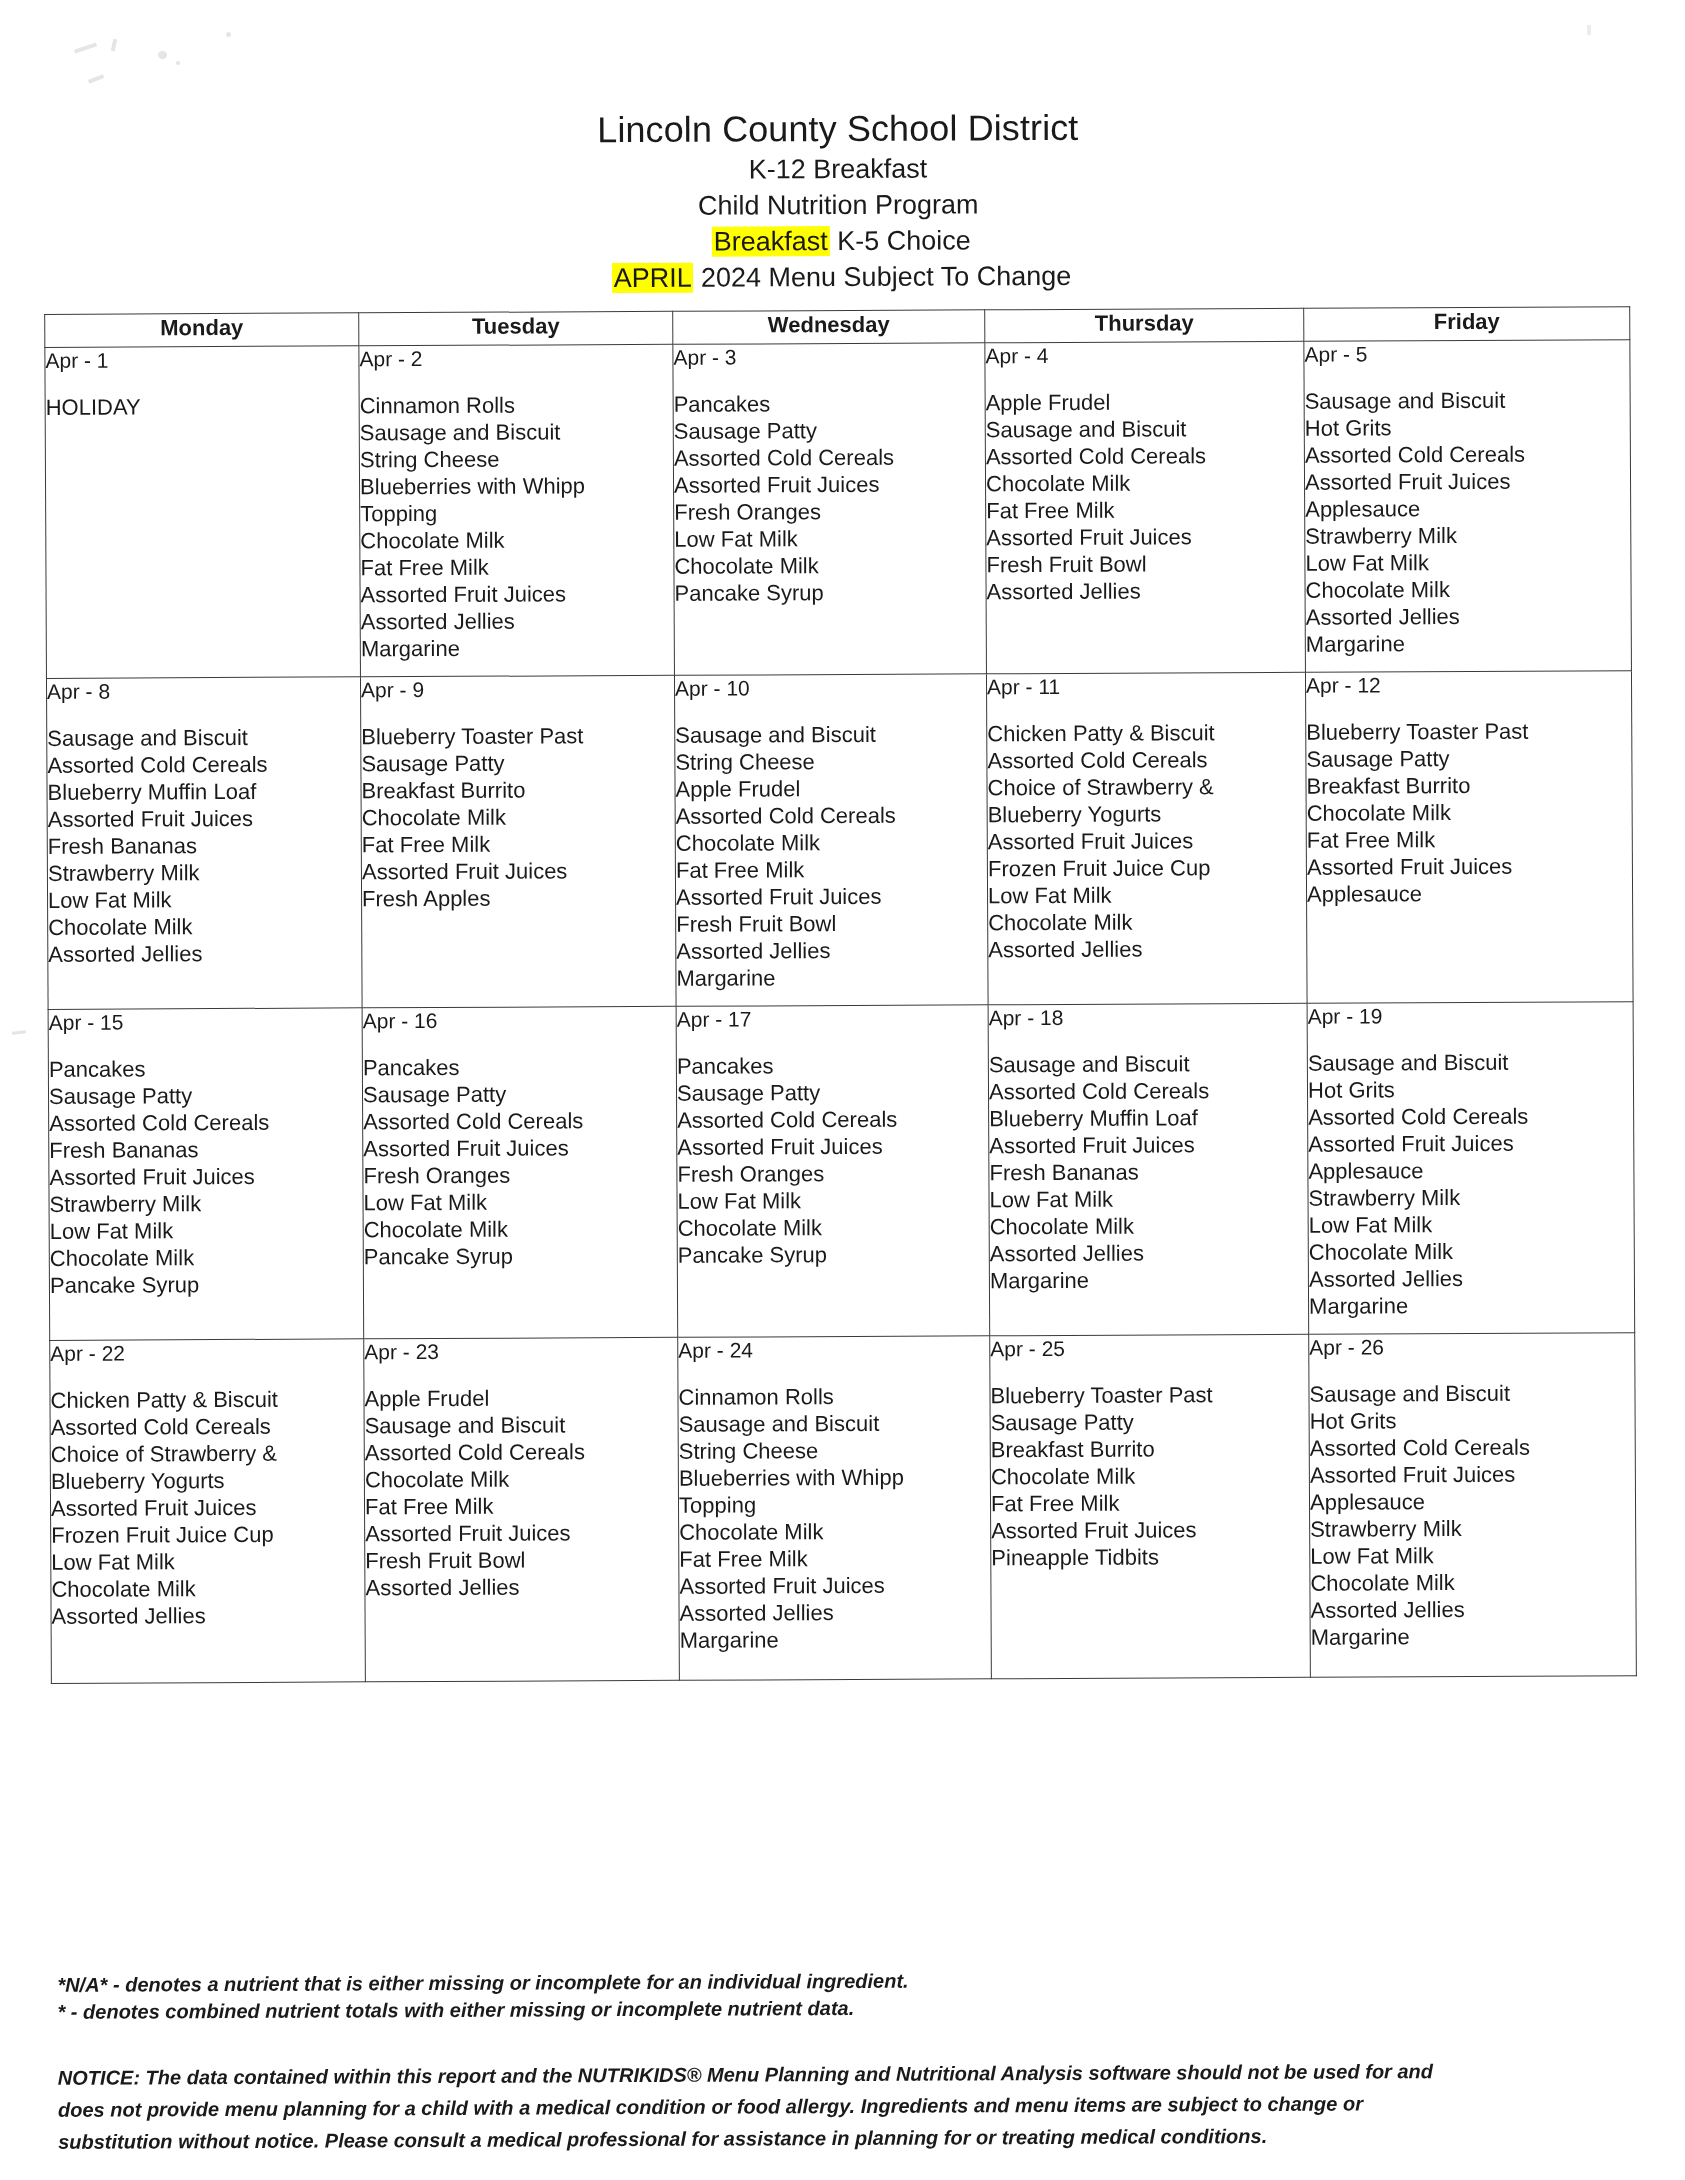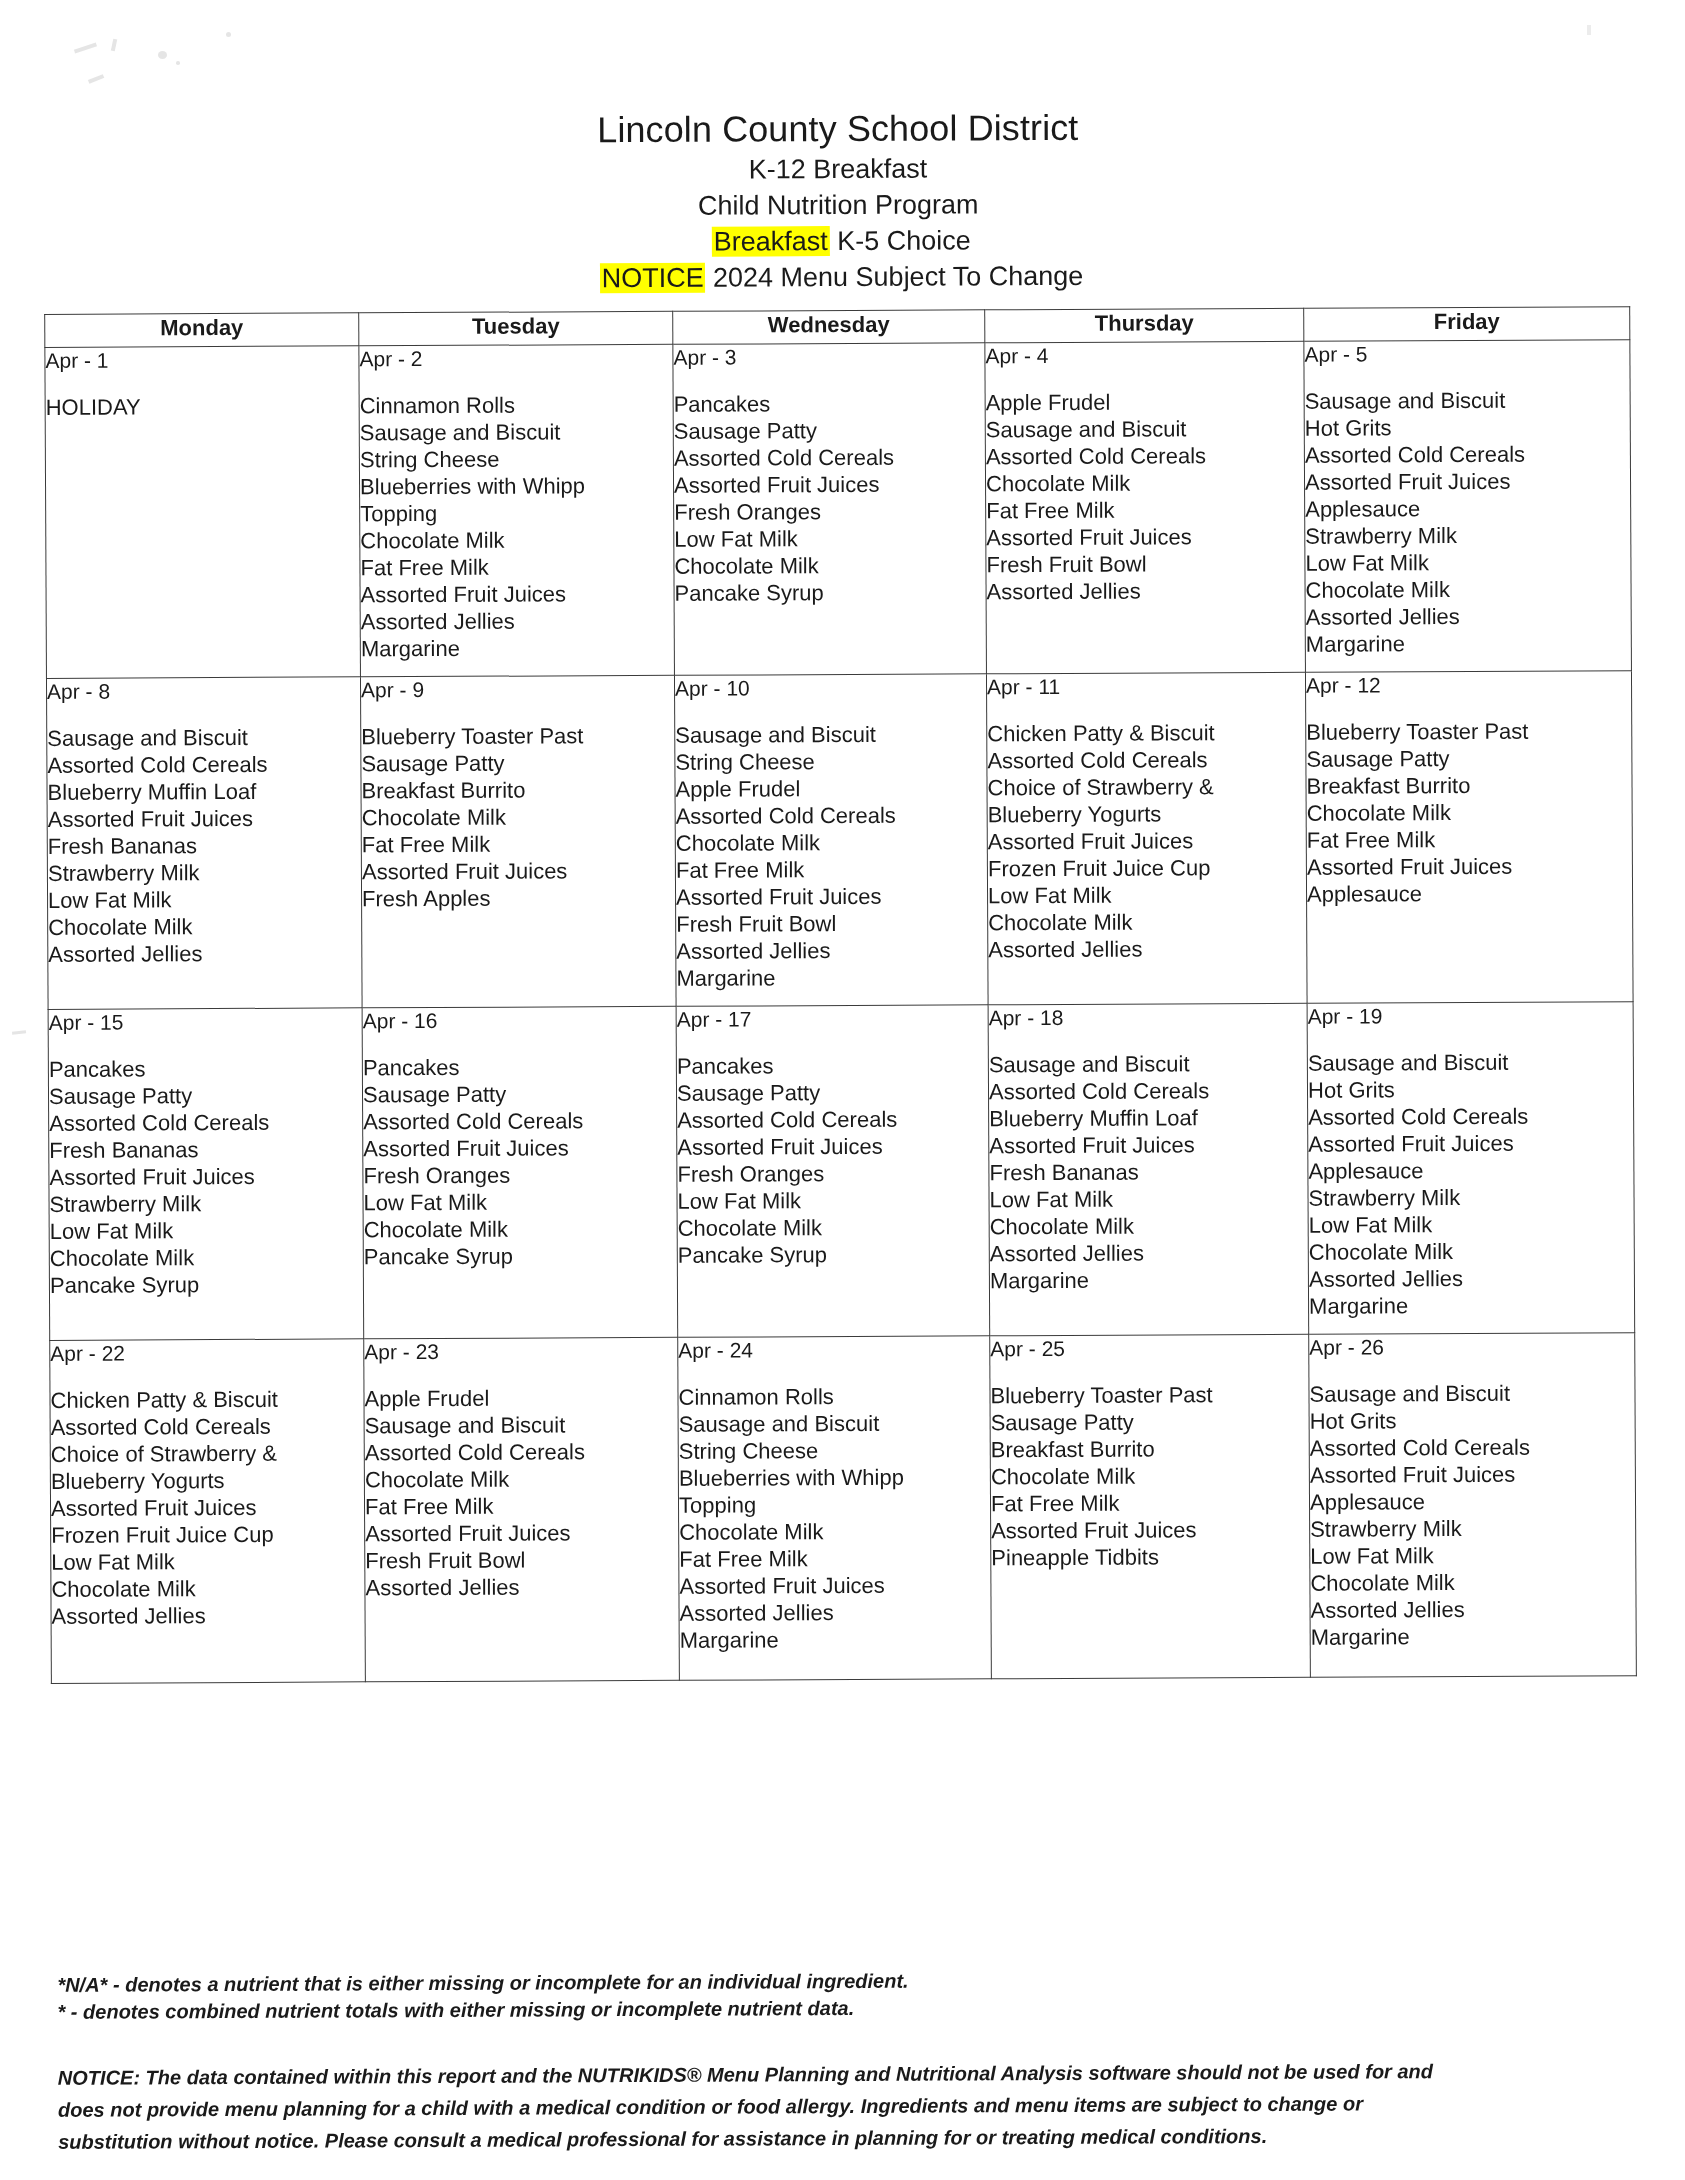--- a/index.html
+++ b/index.html
@@ -161,21 +161,21 @@
 <span class="scan-speck speck-g"></span>
 <span class="scan-speck speck-h"></span>
 
 <div class="sheet">
 
   <div class="doc-header">
     <div class="title-main">Lincoln County School District</div>
     <div class="title-sub">K-12 Breakfast</div>
     <div class="title-sub"><span>Child Nutrition Program</span></div>
     <div class="title-sub"><span class="hl">Breakfast</span><span> K-5 Choice</span></div>
-    <div class="title-sub"><span class="hl">NOTICE</span><span> 2024 Menu Subject To Change</span></div>
+    <div class="title-sub"><span class="hl">APRIL</span><span> 2024 Menu Subject To Change</span></div>
   </div>
 
   <table class="calendar">
     <colgroup>
       <col class="c-mon">
         <col class="c-tue">
         <col class="c-wed">
         <col class="c-thu">
         <col class="c-fri">
     </colgroup>

